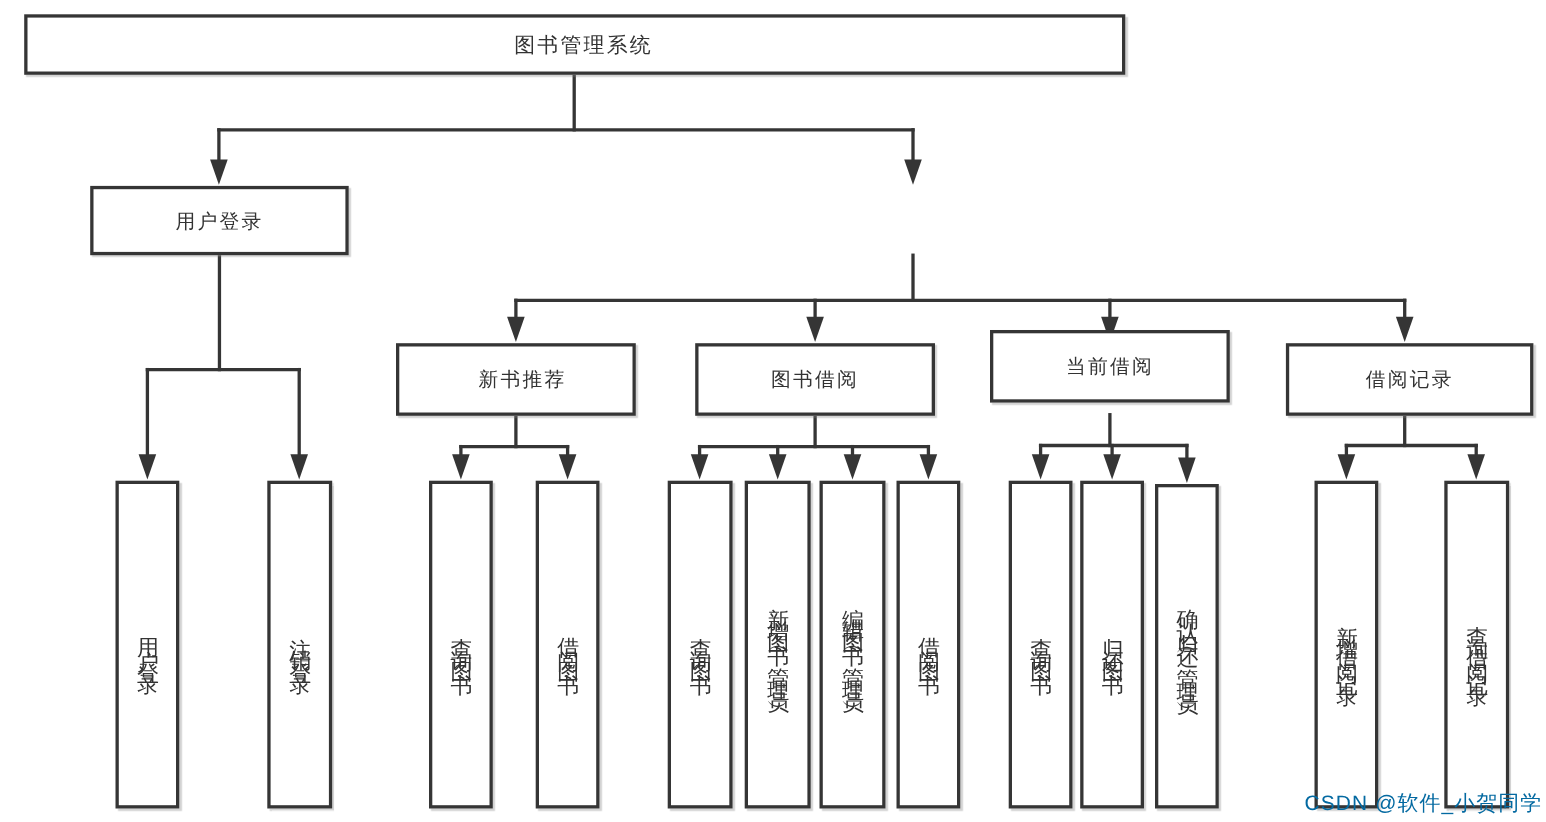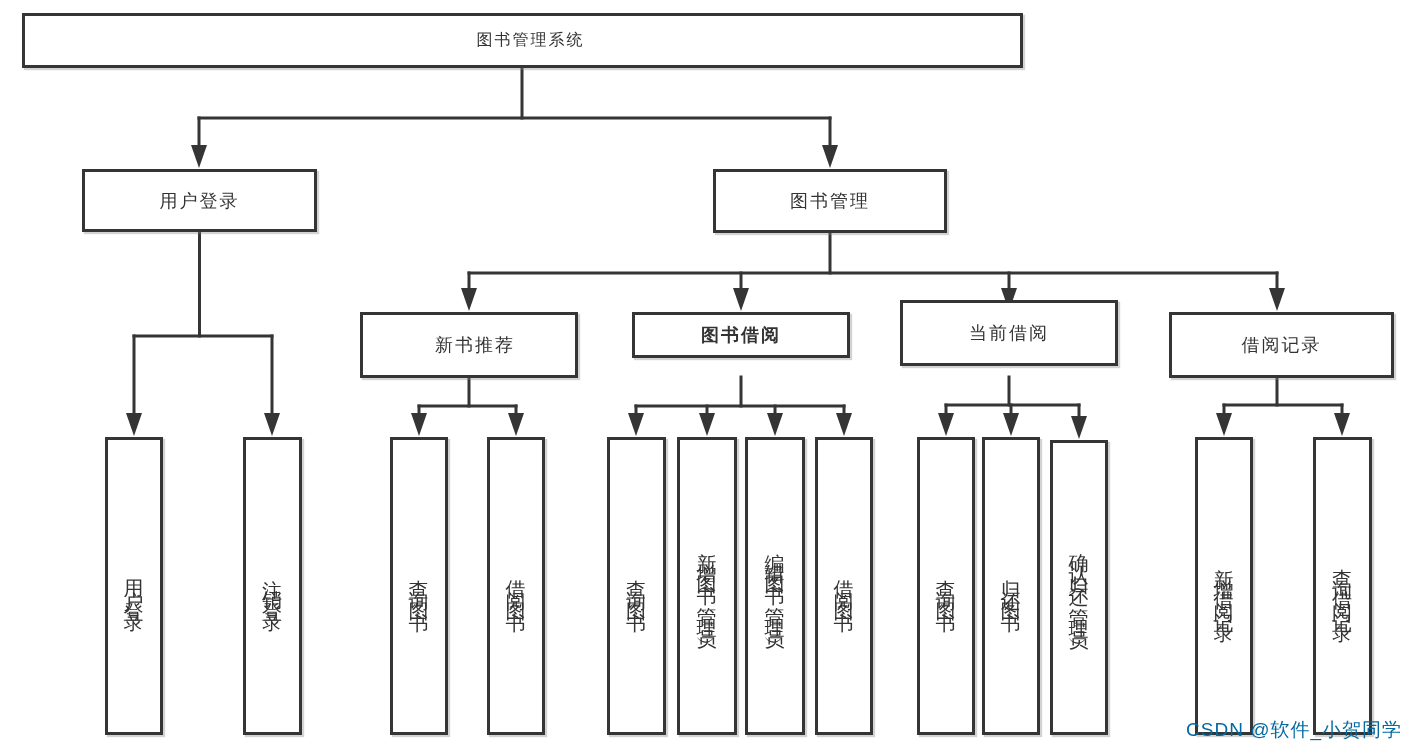--- a/index.html
+++ b/index.html
@@ -7,21 +7,21 @@
     position:relative;width:1405px;height:747px;background:#ffffff;
     font-family:"Liberation Sans","DejaVu Sans",sans-serif;overflow:hidden;
   }
   .connectors{position:absolute;left:0;top:0;}
   .hbox{
     position:absolute;box-sizing:border-box;border:3px solid #353535;background:#fff;
     display:flex;align-items:center;justify-content:center;
     color:#333;font-size:18px;letter-spacing:2px;
     box-shadow:2px 2px 1px rgba(130,130,130,.35);
   }
-  .hbox.root{font-size:16px;padding-left:16px;}
+  .hbox.root{font-size:19px;padding-left:16px;}
   .vbox{
     position:absolute;box-sizing:border-box;border:3px solid #353535;background:#fff;
     display:flex;align-items:center;justify-content:center;color:#333;
     box-shadow:2px 2px 1px rgba(130,130,130,.35);
   }
   .vbox span{
     writing-mode:vertical-rl;-webkit-writing-mode:vertical-rl;
     text-orientation:mixed;-webkit-text-orientation:mixed;
     font-size:20px;letter-spacing:11px;line-height:1;white-space:nowrap;
   }
@@ -90,28 +90,25 @@
       <polygon points="1334,413 1350,413 1342,436" fill="#353535"></polygon>
     </svg>
 
   <div class="hbox root" style="left:22px;top:13px;width:1001px;height:55px;">
     <span>图书管理系统</span>
   </div>
 
   <div class="hbox" style="left:82px;top:169px;width:235px;height:63px;">
     <span>用户登录</span>
   </div>
-  <div class="hbox" style="left:713px;top:169px;width:234px;height:64px;">
-    <span>图书管理</span>
-  </div>
 
   <div class="hbox" style="left:360px;top:312px;width:218px;height:66px;padding-left:12px;">
     <span>新书推荐</span>
   </div>
-  <div class="hbox" style="left:632px;top:312px;width:218px;height:46px;font-weight:bold;">
+  <div class="hbox" style="left:632px;top:312px;width:218px;height:66px;">
     <span>图书借阅</span>
   </div>
   <div class="hbox" style="left:900px;top:300px;width:218px;height:66px;">
     <span>当前借阅</span>
   </div>
   <div class="hbox" style="left:1169px;top:312px;width:225px;height:66px;">
     <span>借阅记录</span>
   </div>
 
   <div class="vbox" style="left:105px;top:437px;width:58px;height:298px;">

